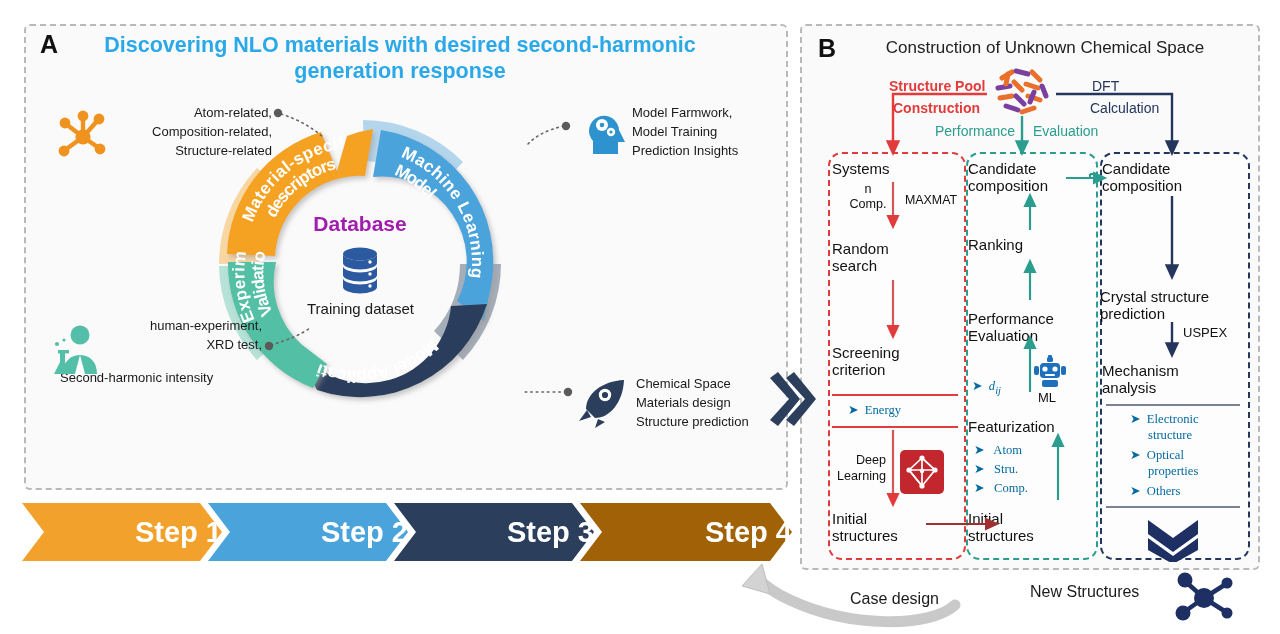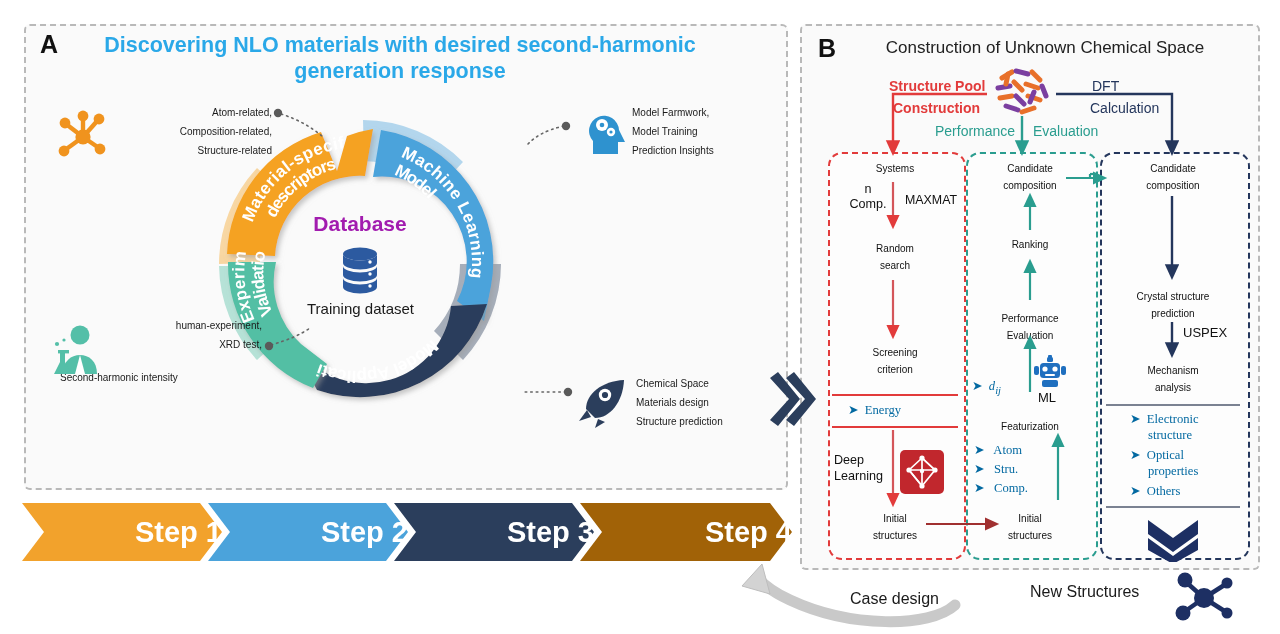--- a/index.html
+++ b/index.html
@@ -25,36 +25,36 @@
   #donut svg{display:block;}
   .arcTxt{font-family:"Liberation Sans",sans-serif;fill:#ffffff;font-size:17px;font-weight:bold;letter-spacing:.4px;}
 
   #dbTitle{position:absolute;left:300px;top:212px;width:120px;text-align:center;
            font-size:21px;font-weight:bold;color:#a21caf;}
   #dbSub{position:absolute;left:288px;top:300px;width:145px;text-align:center;
          font-size:15px;color:#1a1a1a;}
   #dbIcon{position:absolute;left:337px;top:245px;width:46px;height:52px;}
 
   
-  .annot{position:absolute;font-size:10px;color:#1a1a1a;line-height:19px;white-space:nowrap;}
+  .annot{position:absolute;font-size:13px;color:#1a1a1a;line-height:19px;white-space:nowrap;}
   .annot div{white-space:nowrap;}
 
   
   #steps{position:absolute;left:22px;top:503px;width:770px;height:68px;}
   .chev{position:absolute;top:0;height:58px;display:flex;align-items:center;
         justify-content:flex-end;color:#fff;font-size:29px;font-weight:bold;
         filter:drop-shadow(2px 3px 2px rgba(0,0,0,.22));}
 
   
   .bcol{position:absolute;border:2.5px dashed;border-radius:14px;background:#fdfdfd;}
   #colRed{left:828px;top:152px;width:134px;height:404px;border-color:#e23b3b;}
   #colTeal{left:966px;top:152px;width:128px;height:404px;border-color:#2a9d8f;}
   #colNavy{left:1100px;top:152px;width:146px;height:404px;border-color:#24365c;}
 
-  .bnode{position:absolute;text-align:center;line-height:17px;font-size:10px;color:#111;}
+  .bnode{position:absolute;line-height:17px;font-size:15px;color:#111;}
   .bsmall{position:absolute;font-size:12.6px;color:#111;line-height:16px;}
   .bul{position:absolute;font-size:12.6px;color:#0369a1;line-height:17px;font-family:Liberation Serif, serif;}
 
   .hline{position:absolute;height:1.5px;}
 
   svg.ov{position:absolute;left:0;top:0;width:1280px;height:634px;pointer-events:none;}
 </style>
 </head>
 <body>
 
@@ -296,21 +296,21 @@
   <div class="bcol" id="colNavy"></div>
 
   <div class="bnode" style="left:832px;top:160px;width:126px;">Systems</div>
   <div class="bsmall" style="left:848px;top:182px;width:40px;text-align:center;line-height:15px;">n<br>Comp.</div>
   <div class="bsmall" style="left:905px;top:192px;font-size:12.4px;">MAXMAT</div>
   <div class="bnode" style="left:832px;top:240px;width:126px;">Random<br>search</div>
   <div class="bnode" style="left:832px;top:344px;width:126px;">Screening<br>criterion</div>
   <div class="hline" style="left:832px;top:394px;width:126px;background:#e23b3b;"></div>
   <div class="bul" style="left:848px;top:402px;">➤&nbsp; <span>Energy</span></div>
   <div class="hline" style="left:832px;top:426px;width:126px;background:#e23b3b;"></div>
-  <div class="bsmall" style="left:834px;top:452px;width:52px;text-align:left;line-height:16px;">Deep<br>Learning</div>
+  <div class="bsmall" style="left:834px;top:452px;width:52px;text-align:right;line-height:16px;">Deep<br>Learning</div>
   <div style="position:absolute;left:900px;top:450px;width:44px;height:44px;background:#c1272d;border-radius:5px;">
     <svg width="44" height="44" viewBox="0 0 44 44">
       <g stroke="#fff" stroke-width="1.7" fill="none">
         <path d="M22 8 L9 20 L22 36 L35 20 Z"></path>
         <path d="M22 8 L22 36 M9 20 L35 20 M22 8 L35 20 M9 20 L22 36"></path>
       </g>
       <g fill="#fff">
         <circle cx="22" cy="8" r="2.6"></circle>
           <circle cx="9" cy="20" r="2.6"></circle>
         <circle cx="35" cy="20" r="2.6"></circle>

